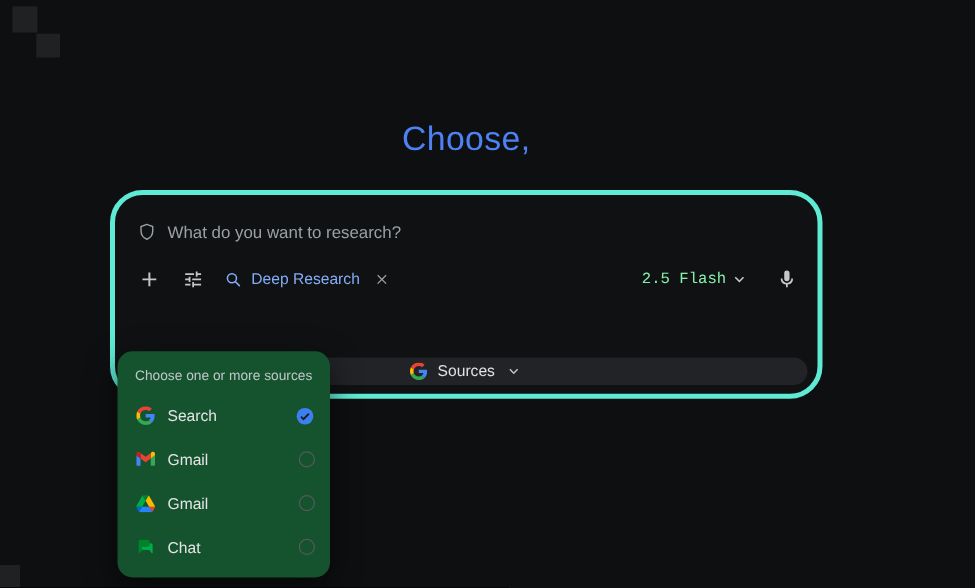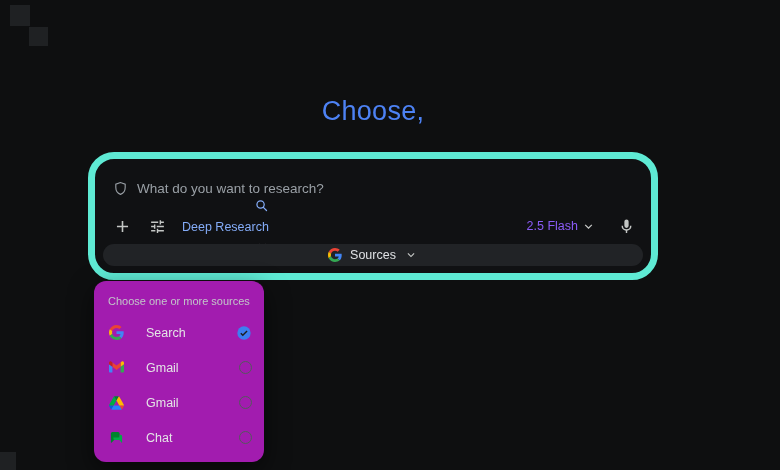--- a/index.html
+++ b/index.html
@@ -14,69 +14,69 @@
   .a2 { left:29px; top:27px; width:19px; height:19px; }
   .a3 { left:0;   top:452px; width:16px; height:18px; }
 
   .greeting {
     position:absolute; left:88px; top:96px; width:570px;
     text-align:center; font-size:27px; font-weight:500;
     color:#4d82f4; letter-spacing:.3px;
   }
 
   .prompt-box {
-    position:absolute; left:88px; top:152px; width:570px; height:128px;
-    border:7px solid #5eead4; border-radius:26px; background:#101113;
+    position:absolute; left:88px; top:152px; width:570px; height:167px;
+    border:4px solid #5eead4; border-radius:26px; background:#101113;
   }
   .prompt-row {
     position:absolute; left:18px; top:19px; height:20px;
     display:flex; align-items:center; gap:9px;
     color:#9aa0a6; font-size:13.5px;
   }
   .tools-row {
     position:absolute; left:18px; right:16px; top:55px; height:24px;
     display:flex; align-items:center;
   }
   .icon-btn {
     background:none; border:none; padding:0; cursor:pointer;
     display:flex; align-items:center; justify-content:center;
   }
   .tune-btn { margin-left:17px; }
   .chip {
-    display:flex; align-items:flex-end; gap:7px; margin-left:16px;
-    color:#84acf8; font-size:12.5px; font-weight:500; cursor:pointer;flex-direction:column;
+    display:flex; align-items:center; gap:7px; margin-left:16px;
+    color:#84acf8; font-size:12.5px; font-weight:500; cursor:pointer;
   }
   .chip .close { margin-left:4px; display:flex; align-items:center; }
   .spacer { flex:1; }
   .model {
     display:flex; align-items:center; gap:3px;
-    color:#8b5cf6; font-size:12.5px; cursor:pointer;
-    background:none; border:none; font-family:Liberation Sans, sans-serif;
+    color:#86efac; font-size:12.5px; cursor:pointer;
+    background:none; border:none; font-family:Liberation Mono, monospace;
   }
   .mic-btn { margin-left:22px; }
 
   .actions-row {
     position:absolute; left:8px; right:8px; bottom:7px; height:34px;
     display:flex; gap:9px;
   }
   .action-btn {
     flex:1; display:flex; align-items:center; justify-content:center; gap:8px;
     background:#212326; border:none; border-radius:12px;
     color:#dfe1e4; font-size:12.5px; cursor:pointer; font-family:inherit;margin-top:12px;
   }
 
   .menu {
     position:absolute; left:94px; top:281px; width:170px;
-    background:#a21caf; border-radius:12px;
+    background:#14532d; border-radius:12px;
     box-shadow:0 8px 24px rgba(0,0,0,.55);
     padding:4px 0 7px;
   }
   .menu-title { padding:10px 14px 8px; font-size:11px; color:#c2c6c9; }
   .menu-item {
-    display:flex; align-items:center; gap:22px;
+    display:flex; align-items:center; gap:10px;
     height:35px; padding:0 12px 0 14px;
     font-size:12.5px; color:#e4e4e6; cursor:pointer;
   }
   .menu-item .label { flex:1; }
   .mi-icon { display:flex; align-items:center; width:16px; justify-content:center; }
   .radio {
     width:13px; height:13px; border:1.5px solid #55595d; border-radius:50%;
     flex:0 0 auto;
   }
   .check { display:flex; align-items:center; }

